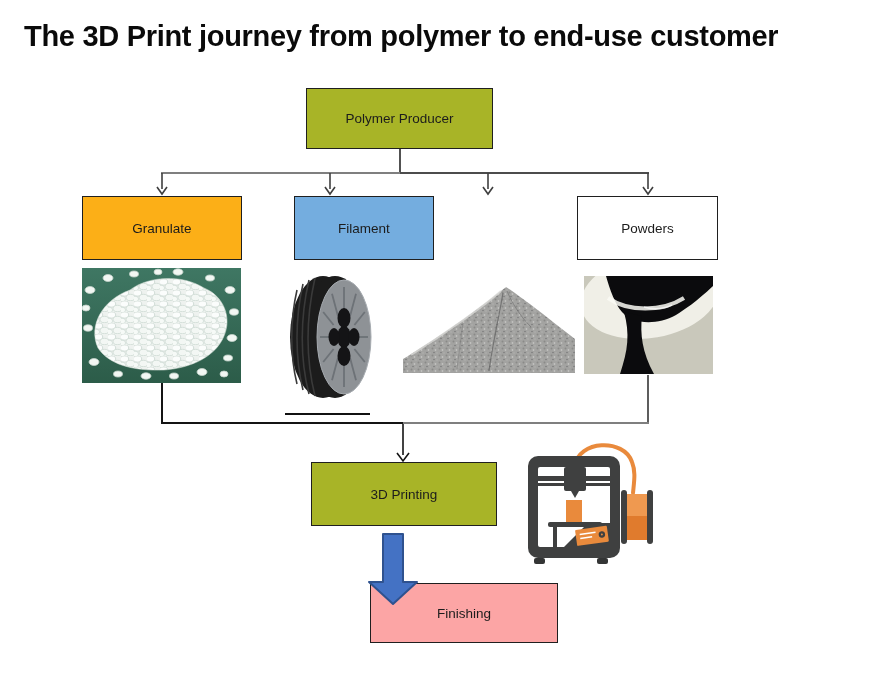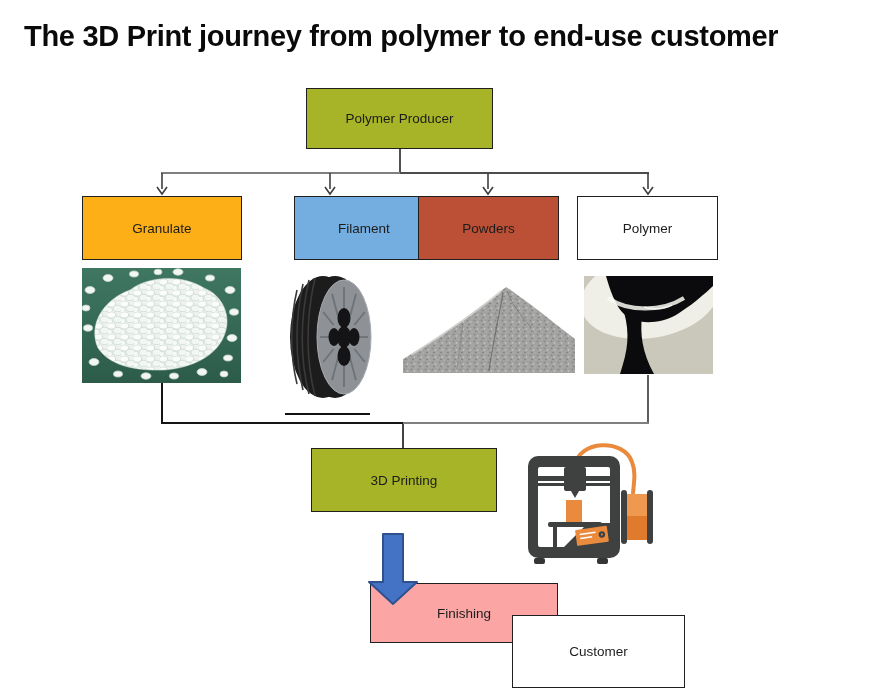--- a/index.html
+++ b/index.html
@@ -59,25 +59,22 @@
   <div class="box" style="left: 306px; top: 88px; width: 187px; height: 61px; background-color: rgb(168, 180, 39);">
     <span>Polymer Producer</span>
   </div>
 
   <div class="box" style="left: 82px; top: 196px; width: 160px; height: 64px; background-color: rgb(252, 175, 23);">
     <span>Granulate</span>
   </div>
   <div class="box" style="left: 260px; top: 196px; width: 140px; height: 64px; background-color: rgb(116, 173, 223); margin-left: 34px;">
     <span>Filament</span>
   </div>
-  <div class="box" style="left: 418px; top: 196px; width: 141px; height: 64px; background-color: rgb(188, 80, 54);">
+  <div class="box" style="left: 577px; top: 196px; width: 141px; height: 64px; background-color: rgb(255, 255, 255);">
     <span>Powders</span>
-  </div>
-  <div class="box" style="left: 577px; top: 196px; width: 141px; height: 64px; background-color: rgb(255, 255, 255);">
-    <span>Polymer</span>
   </div>
 
   <svg class="photo" style="left:82px;top:268px;" width="159" height="115" viewBox="0 0 159 115">
     <defs>
       <linearGradient id="gbg" x1="0" y1="0" x2="0" y2="1">
         <stop offset="0" stop-color="#3f7763"></stop>
           <stop offset="1" stop-color="#2c5c49"></stop>
       </linearGradient>
       <pattern id="pel" width="13" height="11" patternUnits="userSpaceOnUse">
         <rect width="13" height="11" fill="#eef2ef"></rect>
@@ -164,21 +161,21 @@
 
   <svg class="photo" style="left:584px;top:276px;" width="129" height="98" viewBox="0 0 129 98">
     <rect width="129" height="98" fill="#c9c8bb"></rect>
     <ellipse cx="66" cy="20" rx="70" ry="42" fill="#f0efe7" transform="rotate(-10 66 20)"></ellipse>
     <path d="M 22,0 L 129,0 L 129,10 C 112,26 100,34 92,39 C 72,50 48,48 38,36 C 31,28 26,14 22,0 Z" fill="#0b0b0d"></path>
     <path d="M 40,36 C 46,58 44,74 36,98 L 70,98 C 58,76 56,58 58,40 Z" fill="#0b0b0d"></path>
     <path d="M 24,22 C 44,36 78,36 100,22" stroke="#fafaf5" stroke-width="4" fill="none" opacity="0.85"></path>
     <path d="M 60,31 C 70,34 80,33 88,29" stroke="#ffffff" stroke-width="1.5" fill="none" opacity="0.7"></path>
   </svg>
 
-  <div class="box" style="left: 311px; top: 448px; width: 186px; height: 64px; background-color: rgb(168, 180, 39);">
+  <div class="box" style="left: 311px; top: 462px; width: 186px; height: 64px; background-color: rgb(168, 180, 39);">
     <span>3D Printing</span>
   </div>
 
   <svg class="printer" style="left:520px;top:436px;" width="145" height="132" viewBox="0 0 145 132">
     <path d="M 55,30 C 58,4 104,2 112,26 C 116,36 114,46 113,57" stroke="#e98a3c" stroke-width="4" fill="none" stroke-linecap="round"></path>
     <rect x="8" y="20" width="92" height="102" rx="10" fill="#3f4040"></rect>
     <rect x="18" y="31" width="72" height="80" rx="2" fill="#ffffff"></rect>
     <rect x="18" y="40" width="72" height="5" fill="#3f4040"></rect>
     <rect x="18" y="47" width="72" height="3" fill="#3f4040"></rect>
     <rect x="44" y="31" width="22" height="24" rx="2" fill="#3f4040"></rect>
@@ -203,17 +200,14 @@
   </svg>
 
   <svg class="bigarrow" style="left:365px;top:530px;" width="56" height="78" viewBox="0 0 56 78">
     <polygon points="18,4 38,4 38,52 52,52 28,74 4,52 18,52" fill="#4472c4" stroke="#2f528f" stroke-width="2" stroke-linejoin="round"></polygon>
   </svg>
 
   <div class="box finishing" style="left: 370px; top: 583px; width: 188px; height: 60px; background-color: #fca5a5;">
     <span>Finishing</span>
   </div>
 
-  <div class="box customer" style="left: 512px; top: 615px; width: 173px; height: 73px; background-color: rgb(255, 255, 255);">
-    <span>Customer</span>
-  </div>
 
 </div>
 
 </body></html>

